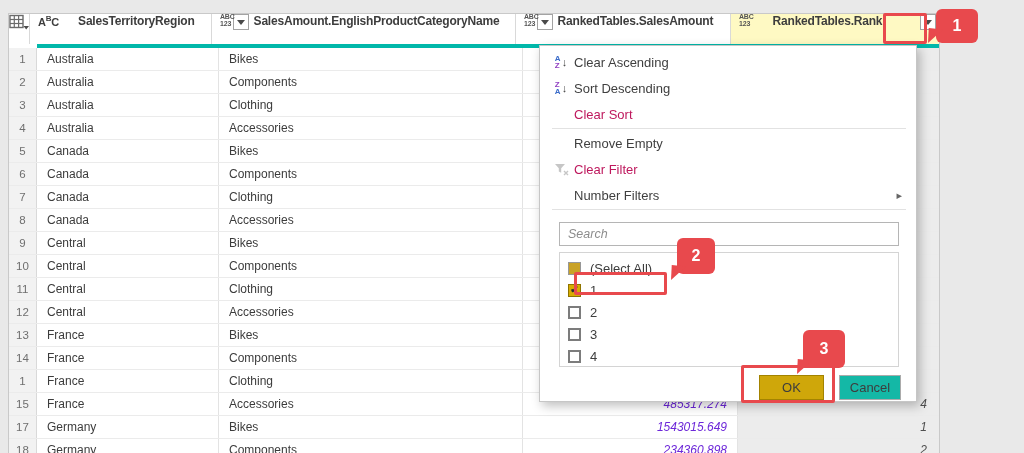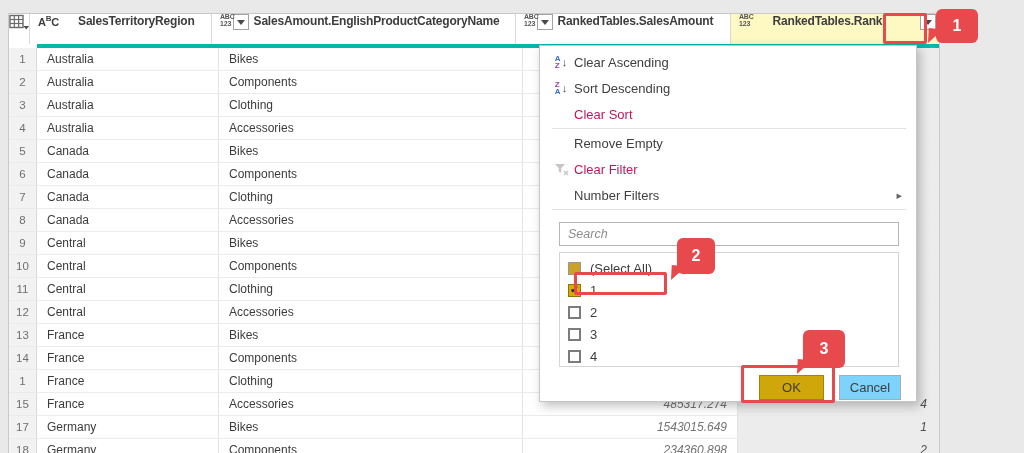--- a/index.html
+++ b/index.html
@@ -26,21 +26,21 @@
   .t-text sup { font-size:8px; }
   .t-num { font-weight:bold; font-size:7px; line-height:6.5px; color:#555; flex:0 0 auto; text-align:left; }
   .qbar { height:4px; background:#01b8aa; margin-left:28px; }
 
   .row { display:flex; height:23px; font-size:12px; color:#3c3c3c; border-bottom:1px solid #ebebeb; background:#fff; }
   .c-n { width:28px; background:#f2f2f2; color:#6f6f6f; display:flex; align-items:center;
     justify-content:center; border-right:1px solid #d9d9d9; font-size:11.5px; }
   .cell { display:flex; align-items:center; border-right:1px solid #e3e3e3; overflow:hidden; white-space:nowrap; }
   .c-region { width:182px; padding-left:10px; }
   .c-category { width:304px; padding-left:10px; }
-  .c-amount { width:215px; justify-content:flex-end; padding-right:10px; font-style:italic; color:#737373; }
+  .c-amount { width:215px; justify-content:flex-end; padding-right:10px; font-style:italic; color:#6d28d9; }
   .c-rank { flex:1; justify-content:flex-end; padding-right:12px; font-style:italic; color:#4f4f4f;
     background:#ececec; border-right:none; }
 
   
   .menu { position:absolute; left:539px; top:45px; width:378px; height:357px; background:#fff;
     border:1px solid #c6c6c6; box-shadow:3px 4px 10px rgba(0,0,0,.25); z-index:5; padding-top:3px; }
   .mi { height:26px; display:flex; align-items:center; padding-left:12px; font-size:13px; color:#3f3f3f; }
   .mi .mi-ic { width:18px; margin-right:4px; display:flex; align-items:center; justify-content:center; flex:0 0 auto; }
   .mi.disabled { color:#be185d; }
   .mdiv { height:1px; background:#e2e2e2; margin:1px 10px 1px 12px; }
@@ -60,21 +60,21 @@
   .cb { width:13px; height:13px; border:2px solid #7c7c7c; background:#fff; display:flex;
     align-items:center; justify-content:center; font-size:10px; line-height:1; color:#2e2e2e; flex:0 0 auto; }
   .cb .tick { display:none; font-weight:bold; }
   .vrow[data-state="partial"] .cb { background:#c9a227; border:1px solid #979797; }
   .vrow[data-state="checked"] .cb { background:#d8ac00; border:1px solid #8f7400; }
   .vrow[data-state="checked"] .cb .tick { display:block; }
 
   .btn { position:absolute; top:329px; height:25px; display:flex; align-items:center; justify-content:center;
     font-size:13px; color:#3d3d3d; }
   .btn-ok { left:219px; width:65px; background:#cfa70a; border:1px solid #a38300; }
-  .btn-cancel { left:299px; width:62px; background:#7dd3fc; border:1px solid #ababab; }
+  .btn-cancel { left:299px; width:62px; background:#14b8a6; border:1px solid #ababab; }
 
   
   .ann-rect { position:absolute; border:3px solid #e8494d; border-radius:2px; z-index:9; }
   #rect1 { left:883px; top:13px; width:44px; height:31px; }
   #rect2 { left:574px; top:272px; width:93px; height:23px; }
   #rect3 { left:741px; top:365px; width:94px; height:38px; }
   .balloon { position:absolute; width:42px; height:34px; background:#e8494d; border-radius:6px; color:#fff;
     font-weight:bold; font-size:16px; display:flex; align-items:center; justify-content:center; z-index:10; }
   .balloon .tail { position:absolute; left:-6px; bottom:-6px; width:15px; height:15px; background:#e8494d;
     clip-path:polygon(0 100%, 5% 0, 100% 10%); }

